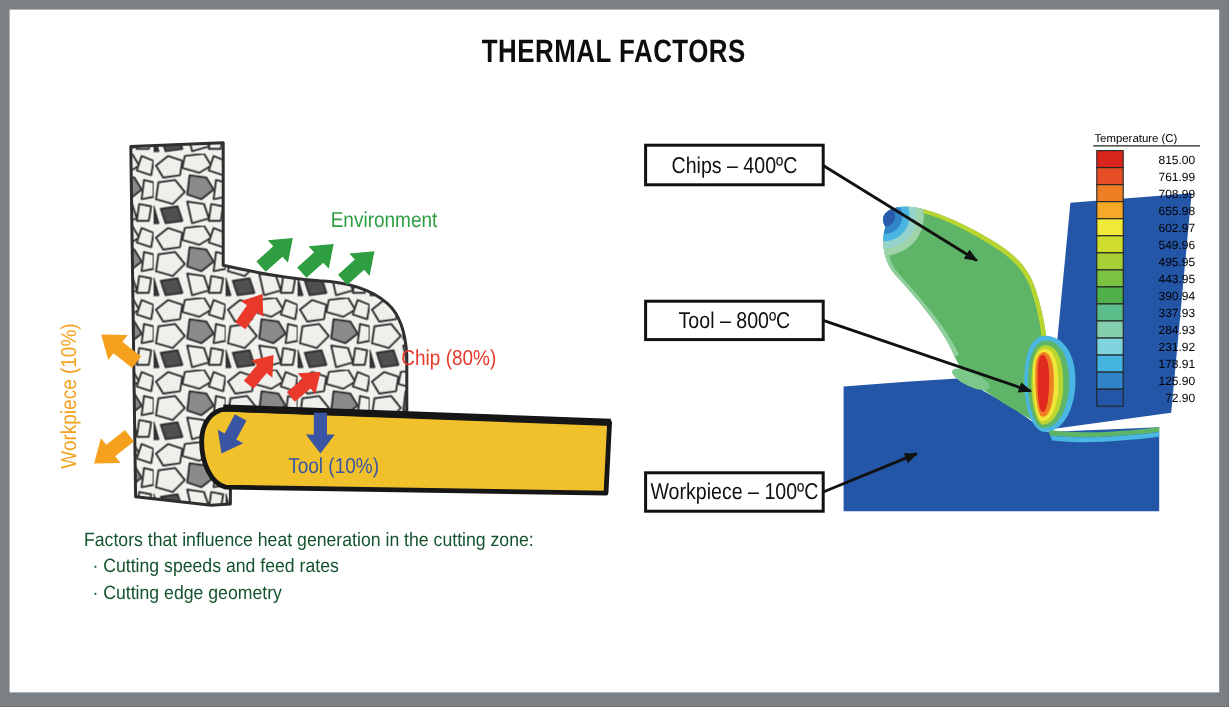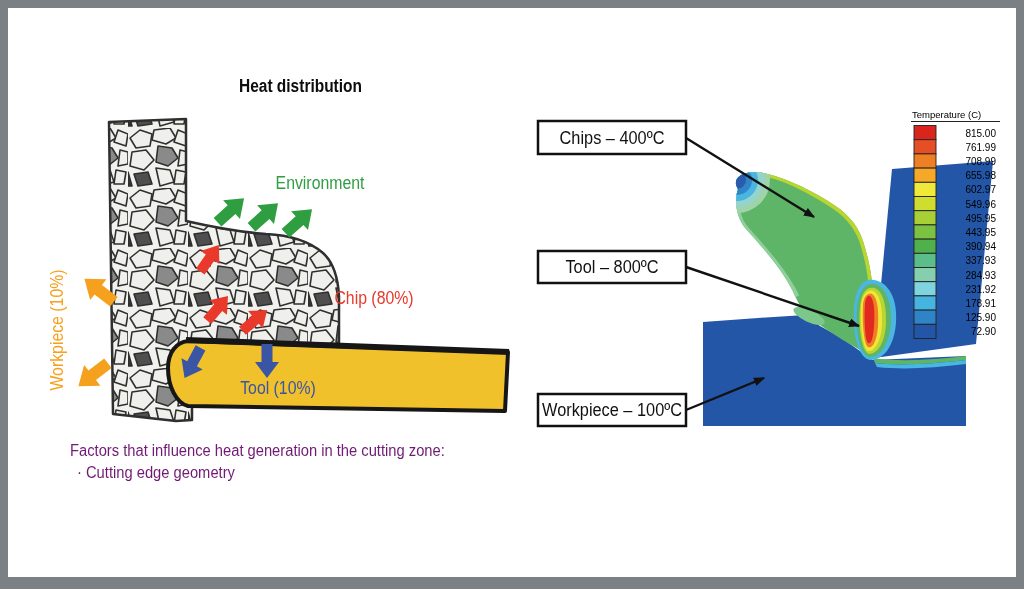--- a/index.html
+++ b/index.html
@@ -3,36 +3,36 @@
 <meta charset="utf-8">
 <style>
   html,body{margin:0;padding:0;background:#555;}
   .frame{position:relative;width:1024px;height:589px;background:#7b8084;font-family:"Liberation Sans",sans-serif;overflow:hidden;}
   .panel{position:absolute;left:8px;top:8px;right:8px;bottom:12px;background:#ffffff;}
   .abs{position:absolute;}
   .main-title{left:0;top:20px;width:100%;text-align:center;}
   .main-title span{display:inline-block;transform:scaleX(0.80);transform-origin:center;font-size:27px;font-weight:bold;color:#0d0d0d;letter-spacing:0.5px;}
   .sub-title{top:68px;width:260px;text-align:center;}
   .sub-title span{display:inline-block;transform:scaleX(0.86);transform-origin:center;font-size:18px;font-weight:bold;color:#0d0d0d;}
-  .footer{left:62px;top:432px;width:900px;color:#701a75;}
+  .footer{left:62px;top:432px;width:900px;color:#14532d;}
   .footer .line{height:22px;line-height:22px;white-space:nowrap;}
   .footer .line span{display:inline-block;transform:scaleX(0.92);transform-origin:left center;font-size:16px;}
   .footer .indent{padding-left:7px;}
   svg text{font-family:"Liberation Sans",sans-serif;}
 </style>
 </head>
 <body>
 
 <div class="frame">
   <div class="panel">
 
-
-    <div class="abs sub-title" style="left:162px;">
-      <span>Heat distribution</span>
+    <div class="abs main-title">
+      <span>THERMAL FACTORS</span>
     </div>
+
 
     <svg class="abs" style="left:32px;top:92px;" width="488" height="330" viewBox="32 92 488 330">
       <defs>
         <pattern id="grain" width="60" height="60" patternUnits="userSpaceOnUse">
           <rect width="60" height="60" fill="#f1f1ee"></rect>
           <g stroke="#2f2f2f" stroke-width="1.6" fill="#efefec" stroke-linejoin="round">
             <polygon points="2,10 12,2 24,6 22,18 8,20"></polygon>
             <polygon points="26,2 42,0 48,10 38,16 24,12"></polygon>
             <polygon points="50,2 60,6 58,18 46,14"></polygon>
             <polygon points="4,24 18,22 26,32 16,42 2,38"></polygon>
@@ -186,17 +186,18 @@
           </g>
         <rect x="530" y="386" width="148" height="32" fill="#ffffff" stroke="#111" stroke-width="2.5"></rect>
         <g transform="translate(604,408)">
             <text transform="scale(0.86,1)" text-anchor="middle" font-size="19" fill="#111">Workpiece – 100ºC</text>
           </g>
       </g>
     </svg>
 
     <div class="abs footer">
       <div class="line"><span>Factors that influence heat generation in the cutting zone:</span></div>
+      <div class="line indent"><span>· Cutting speeds and feed rates</span></div>
       <div class="line indent"><span>· Cutting edge geometry</span></div>
     </div>
 
   </div>
 </div>
 
 </body></html>

